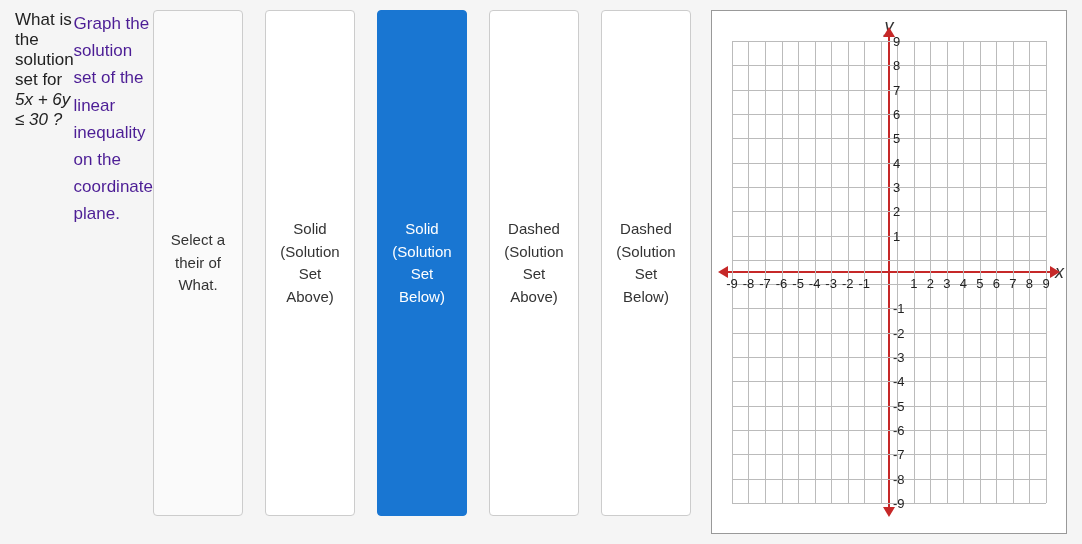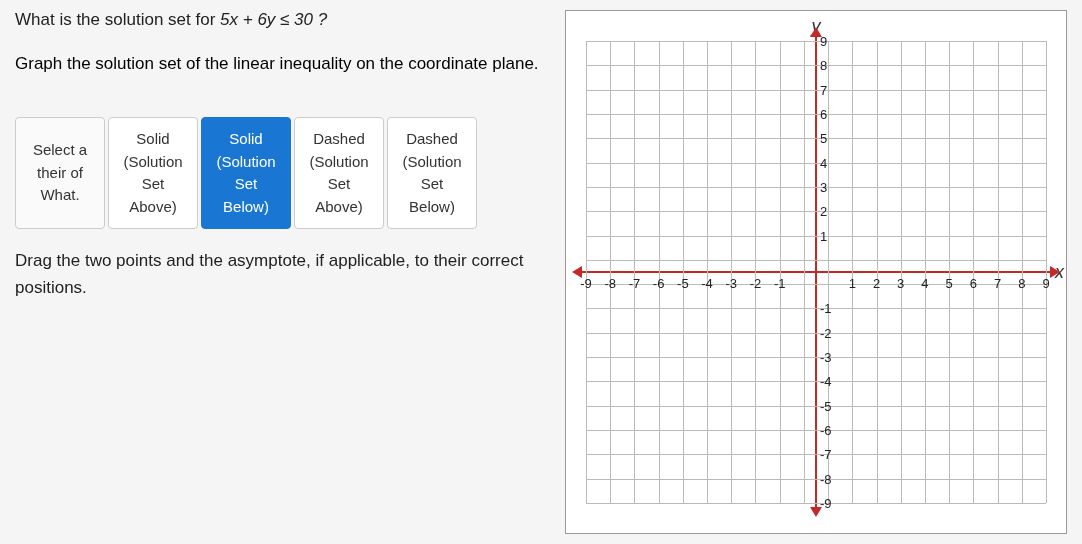--- a/index.html
+++ b/index.html
@@ -10,36 +10,36 @@
     background: #f5f5f5;
     color: #333;
     display: flex;
     padding: 10px 15px;
     position: relative;
     gap: 20px;
   }
   .left-panel {
     flex: 0 0 530px;
     display: flex;
-    flex-direction: column;
+    flex-direction: row;
   }
   .question-title {
     font-size: 17px;
     margin-bottom: 20px;
     color: #222;
   }
   .instruction {
     font-size: 17px;
     line-height: 1.6;
     margin-bottom: 40px;
-    color: #000000;
+    color: #4c1d95;
   }
   .selection-row {
     display: flex;
-    gap: 3px;
+    gap: 22px;
     margin-bottom: 18px;
   }
   .option-card {
     background: #fff;
     border: 1px solid #ccc;
     border-radius: 4px;
     padding: 10px 6px;
     text-align: center;
     font-size: 15px;
     line-height: 1.5;
@@ -182,21 +182,20 @@
       <span>Above)</span>
     </div>
     <div class="option-card">
       <span>Dashed</span>
       <span>(Solution</span>
       <span>Set</span>
       <span>Below)</span>
     </div>
   </div>
 
-  <div class="drag-instruction">Drag the two points and the asymptote, if applicable, to their correct positions.</div>
 </div>
 
 <div class="graph-panel">
   <div class="axis-label-y">y</div>
   <div class="axis-label-x">x</div>
   <div class="graph-inner" id="graph-inner">
     <div class="x-axis-line"></div>
     <div class="y-axis-line"></div>
     <div class="arrow right"></div>
     <div class="arrow left"></div>

